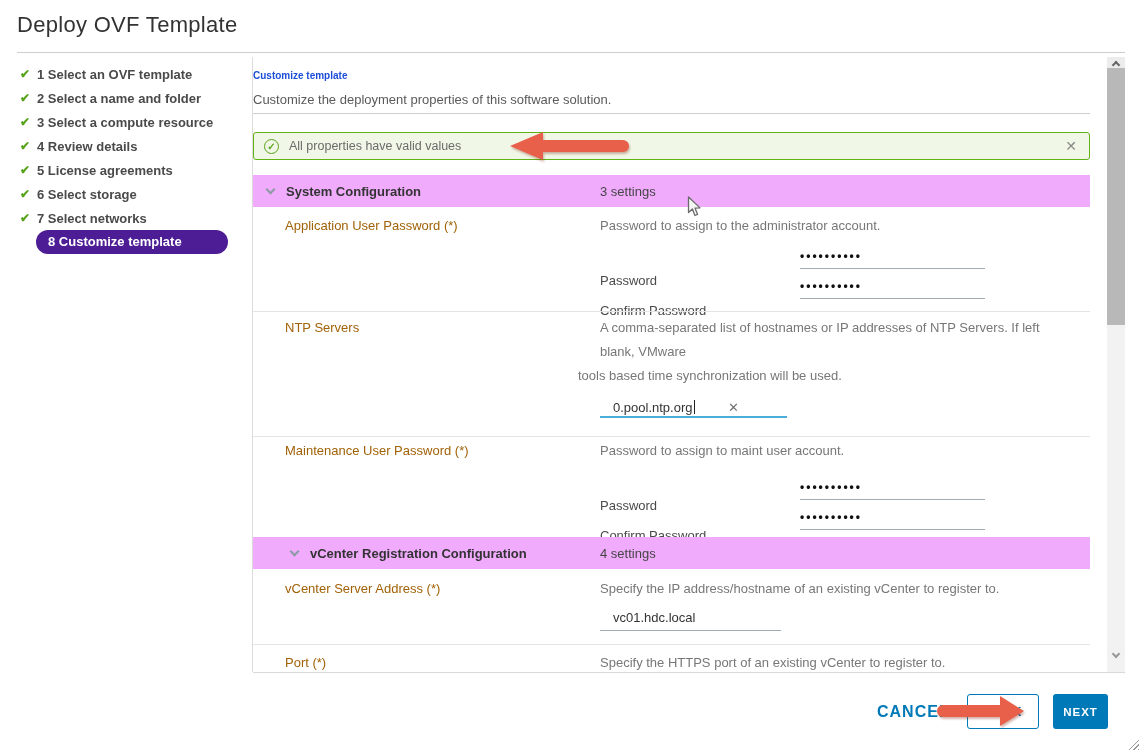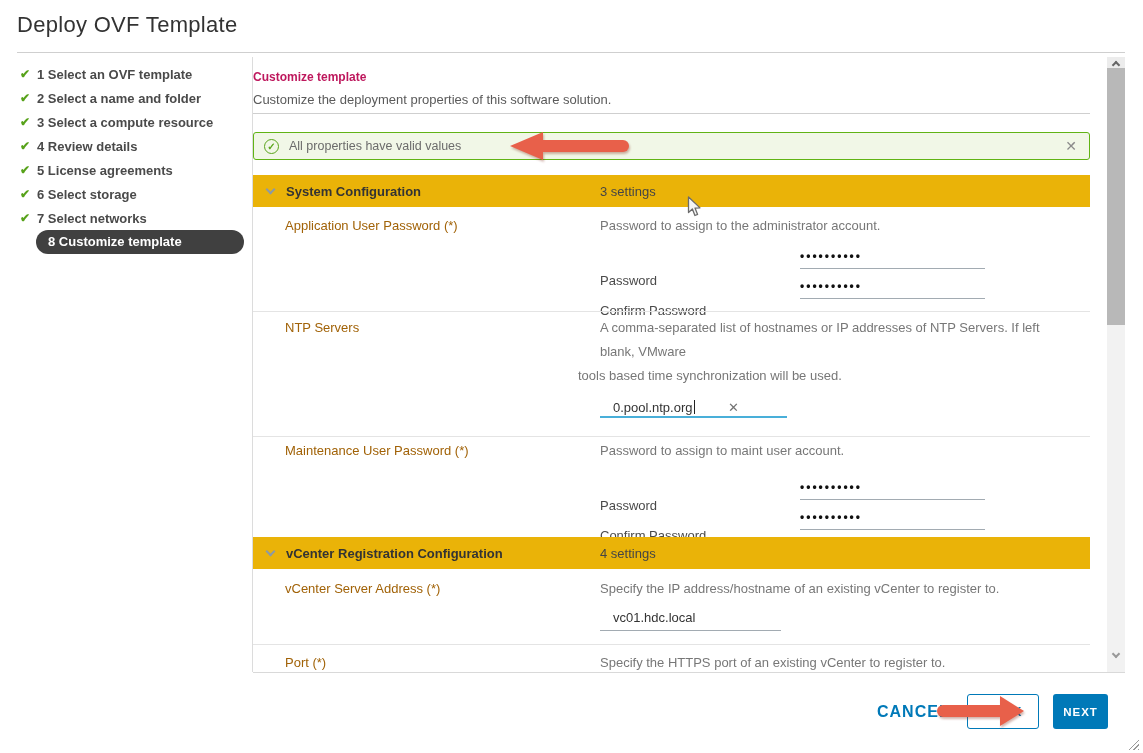--- a/index.html
+++ b/index.html
@@ -10,44 +10,44 @@
   .dlg-title { position:absolute; left:17px; top:12px; font-size:22px; font-weight:300;
     color:#333; letter-spacing:.3px; }
   .hr-top { position:absolute; left:17px; top:52px; width:1108px; height:1px; background:#cfcfcf; }
 
   
   .steps { position:absolute; left:17px; top:62px; width:236px; }
   .step { height:24px; display:flex; align-items:center; font-size:13px; font-weight:700;
     color:#4a4a4a; padding-left:3px; }
   .step .check { width:17px; color:#57a21a; font-size:12px; flex:0 0 17px; }
   .step.active { margin-left:16px; height:24px; }
-  .step.active .pill { background:#404040; color:#fff; border-radius:12px; height:24px;
-    line-height:24px; padding:0 12px; width:208px; }
+  .step.active .pill { background:#4c1d95; color:#fff; border-radius:12px; height:24px;
+    line-height:24px; padding:0 12px; width:192px; }
   .step.pending { color:#9b9b9b; }
   .step.pending .check { visibility:hidden; }
   .v-divider { position:absolute; left:252px; top:57px; width:1px; height:615px; background:#dcdcdc; }
 
   
-  .content-heading { position:absolute; left:253px; top:70px; font-size:12px; font-weight:700; color:#be185d; }
+  .content-heading { position:absolute; left:253px; top:70px; font-size:10px; font-weight:700; color:#1d4ed8; }
   .content-sub { position:absolute; left:253px; top:92px; font-size:13px; color:#5a5a5a; }
   .hr-2 { position:absolute; left:253px; top:113px; width:837px; height:1px; background:#cfcfcf; }
 
   
   .banner { position:absolute; left:253px; top:132px; width:837px; height:28px;
     border:1px solid #61b315; background:#f1f7e7; border-radius:3px;
     display:flex; align-items:center; padding:0 10px; }
   .banner .ok-circle { width:15px; height:15px; border:1px solid #5aa41c; border-radius:50%;
     color:#5aa41c; font-size:10px; font-weight:700; text-align:center; line-height:14px; flex:0 0 15px; }
   .banner .msg { margin-left:10px; font-size:12.5px; color:#6b6b6b; }
   .banner .close { margin-left:auto; color:#8a8a8a; font-size:14px; cursor:pointer; padding:0 2px; }
 
   
-  .sec { position:absolute; left:253px; width:837px; height:32px; background:#eab308;
+  .sec { position:absolute; left:253px; width:837px; height:32px; background:#f0abfc;
     display:flex; align-items:center; }
-  .sec1 { top:175px; } .sec2 { top:537px; }
+  .sec1 { top:175px; } .sec2 { top:537px;padding-left:24px; }
   .chev { display:inline-block; width:7px; height:7px; border-left:2px solid #8b9aa5;
     border-bottom:2px solid #8b9aa5; transform:rotate(-45deg); margin-left:14px; margin-top:-3px; }
   .sec-title { margin-left:12px; font-size:13px; font-weight:600; color:#333; }
   .sec-count { position:absolute; left:347px; font-size:13px; color:#454545; }
 
   
   .row-label { position:absolute; left:285px; font-size:13px; color:#a16207; }
   .desc { position:absolute; left:600px; font-size:13px; color:#777; }
   .f-label { position:absolute; left:600px; font-size:13px; color:#4a4a4a;margin-top:20px; }
   .pw-field { position:absolute; left:800px; width:185px; height:23px; line-height:20px;

